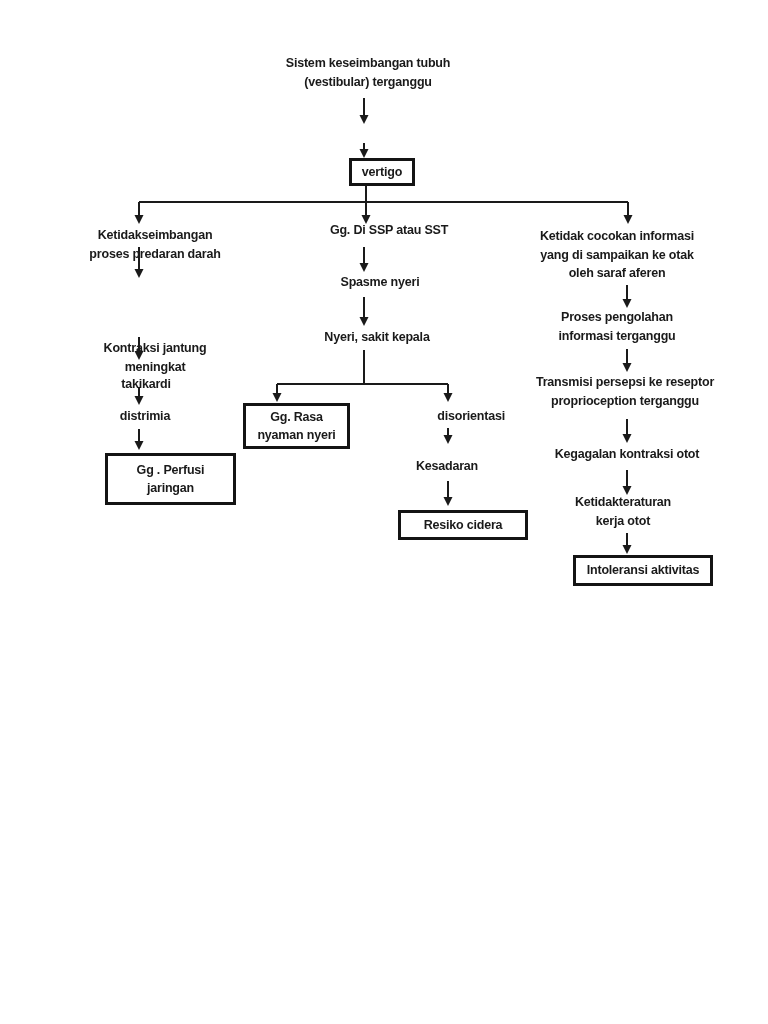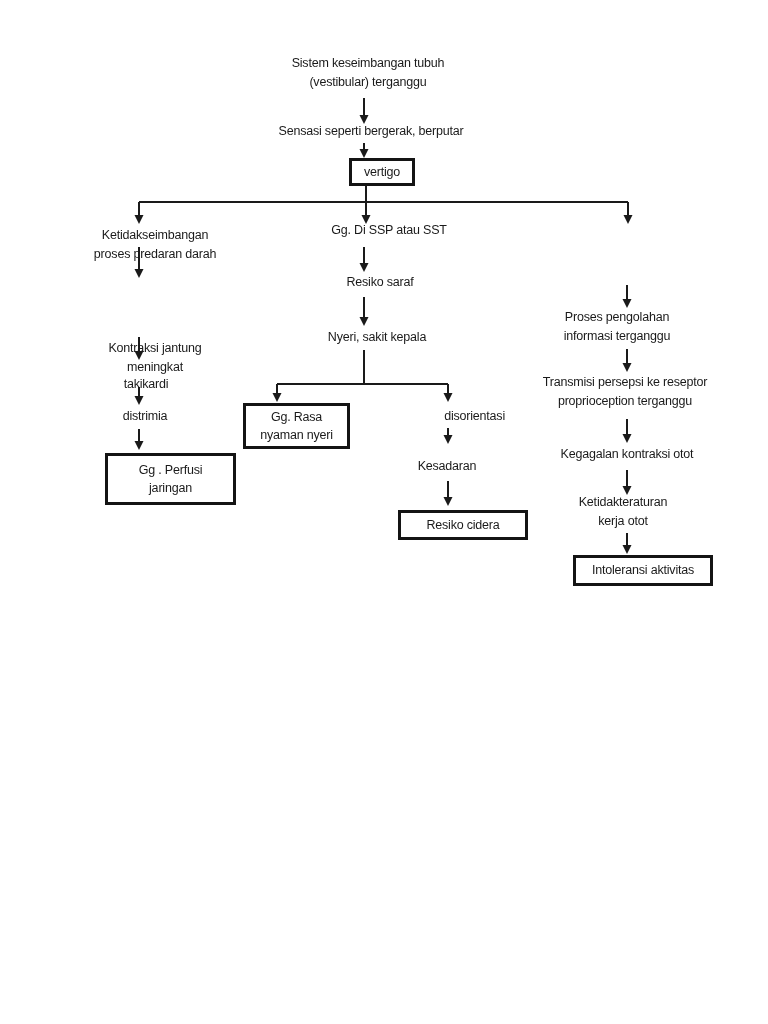--- a/index.html
+++ b/index.html
@@ -6,21 +6,21 @@
   html,body { background:#ffffff; }
   body {
     width:768px; height:1024px;
     font-family:"Liberation Sans","DejaVu Sans",sans-serif;
   }
   .canvas {
     position:relative; width:768px; height:1024px; background:#ffffff; overflow:hidden;
   }
   .connectors { position:absolute; left:0; top:0; width:768px; height:1024px; }
   .node {
-    position:absolute; color:#1a1a1a; font-weight:400;
+    position:absolute; color:#1a1a1a; font-weight:700;
     font-size:12.5px; line-height:18.5px; letter-spacing:-0.2px;
     text-align:center; white-space:pre;
   }
   .box {
     border:3px solid #141414; background:#ffffff;
     display:flex; align-items:center; justify-content:center;margin-left:13px;
   }
 </style>
 </head>
 <body>
@@ -116,41 +116,43 @@
       </g>
       <g>
         <line x1="627" y1="533" x2="627" y2="546"></line>
           <polygon stroke="none" points="622.5,545 631.5,545 627,554"></polygon>
       </g>
     </g>
   </svg>
 
   <div class="node" style="left:248px; top:54px; width:240px;">Sistem keseimbangan tubuh
 (vestibular) terganggu</div>
-  <div class="node" style="left:251px; top:122px; width:240px;">Sensasi seperti bergerak, berputar</div>
   <div class="node box" style="left:336px; top:158px; width:66px; height:28px;">vertigo</div>
 
   <div class="node" style="left:70px; top:226px; width:170px;">Ketidakseimbangan
 proses predaran darah</div>
   <div class="node" style="left:80px; top:292px; width:150px;margin-top:47px;">Kontraksi jantung
 meningkat</div>
   <div class="node" style="left:96px; top:364px; width:100px;margin-top:11px;">takikardi</div>
   <div class="node" style="left:95px; top:407px; width:100px;">distrimia</div>
   <div class="node box" style="left:92px; top:453px; width:131px; height:52px;">Gg . Perfusi
 jaringan</div>
 
   <div class="node" style="left:309px; top:221px; width:160px;">Gg. Di SSP atau SST</div>
-  <div class="node" style="left:320px; top:273px; width:120px;">Resiko saraf</div>
+  <div class="node" style="left:320px; top:273px; width:120px;">Spasme nyeri</div>
   <div class="node" style="left:302px; top:328px; width:150px;">Nyeri, sakit kepala</div>
   <div class="node box" style="left:230px; top:403px; width:107px; height:46px;">Gg. Rasa
 nyaman nyeri</div>
   <div class="node" style="left:395px; top:407px; width:110px;text-align:right;">disorientasi</div>
   <div class="node" style="left:392px; top:457px; width:110px;">Kesadaran</div>
   <div class="node box" style="left:385px; top:510px; width:130px; height:30px;">Resiko cidera</div>
 
+  <div class="node" style="left:522px; top:227px; width:190px;">Ketidak cocokan informasi
+yang di sampaikan ke otak
+oleh saraf aferen</div>
   <div class="node" style="left:537px; top:308px; width:160px;">Proses pengolahan
 informasi terganggu</div>
   <div class="node" style="left:520px; top:373px; width:210px;">Transmisi persepsi ke reseptor
 proprioception terganggu</div>
   <div class="node" style="left:532px; top:445px; width:190px;">Kegagalan kontraksi otot</div>
   <div class="node" style="left:553px; top:493px; width:140px;">Ketidakteraturan
 kerja otot</div>
   <div class="node box" style="left:560px; top:555px; width:140px; height:31px;">Intoleransi aktivitas</div>
 
 </div>

